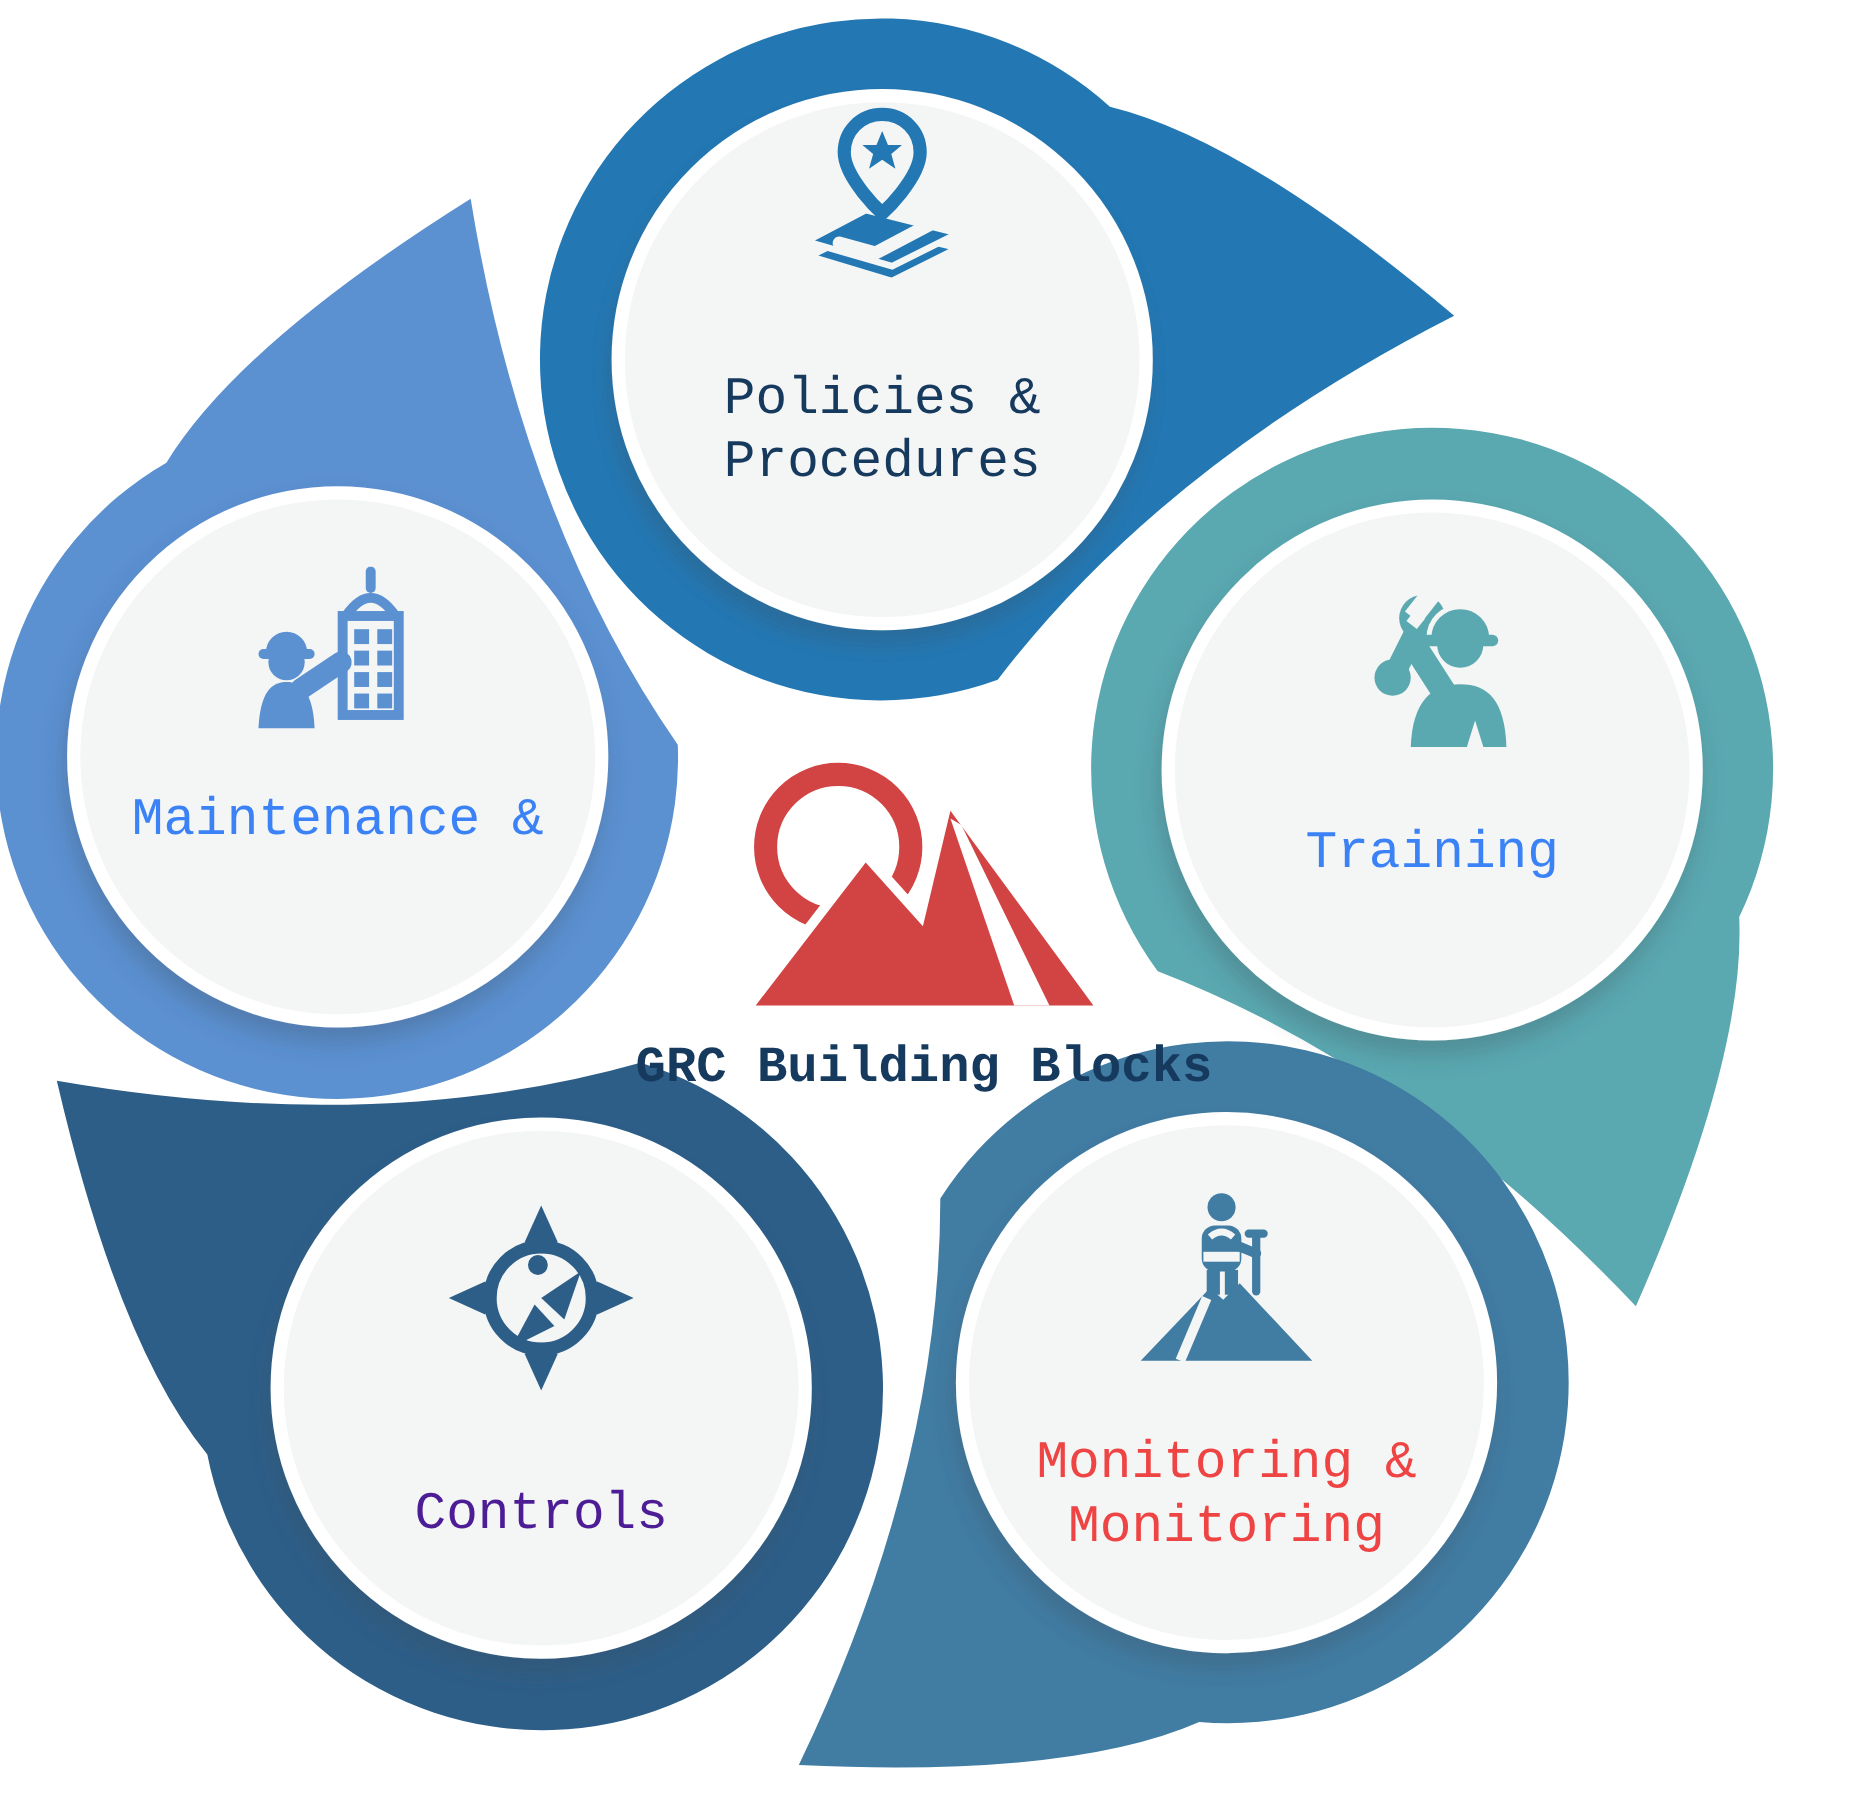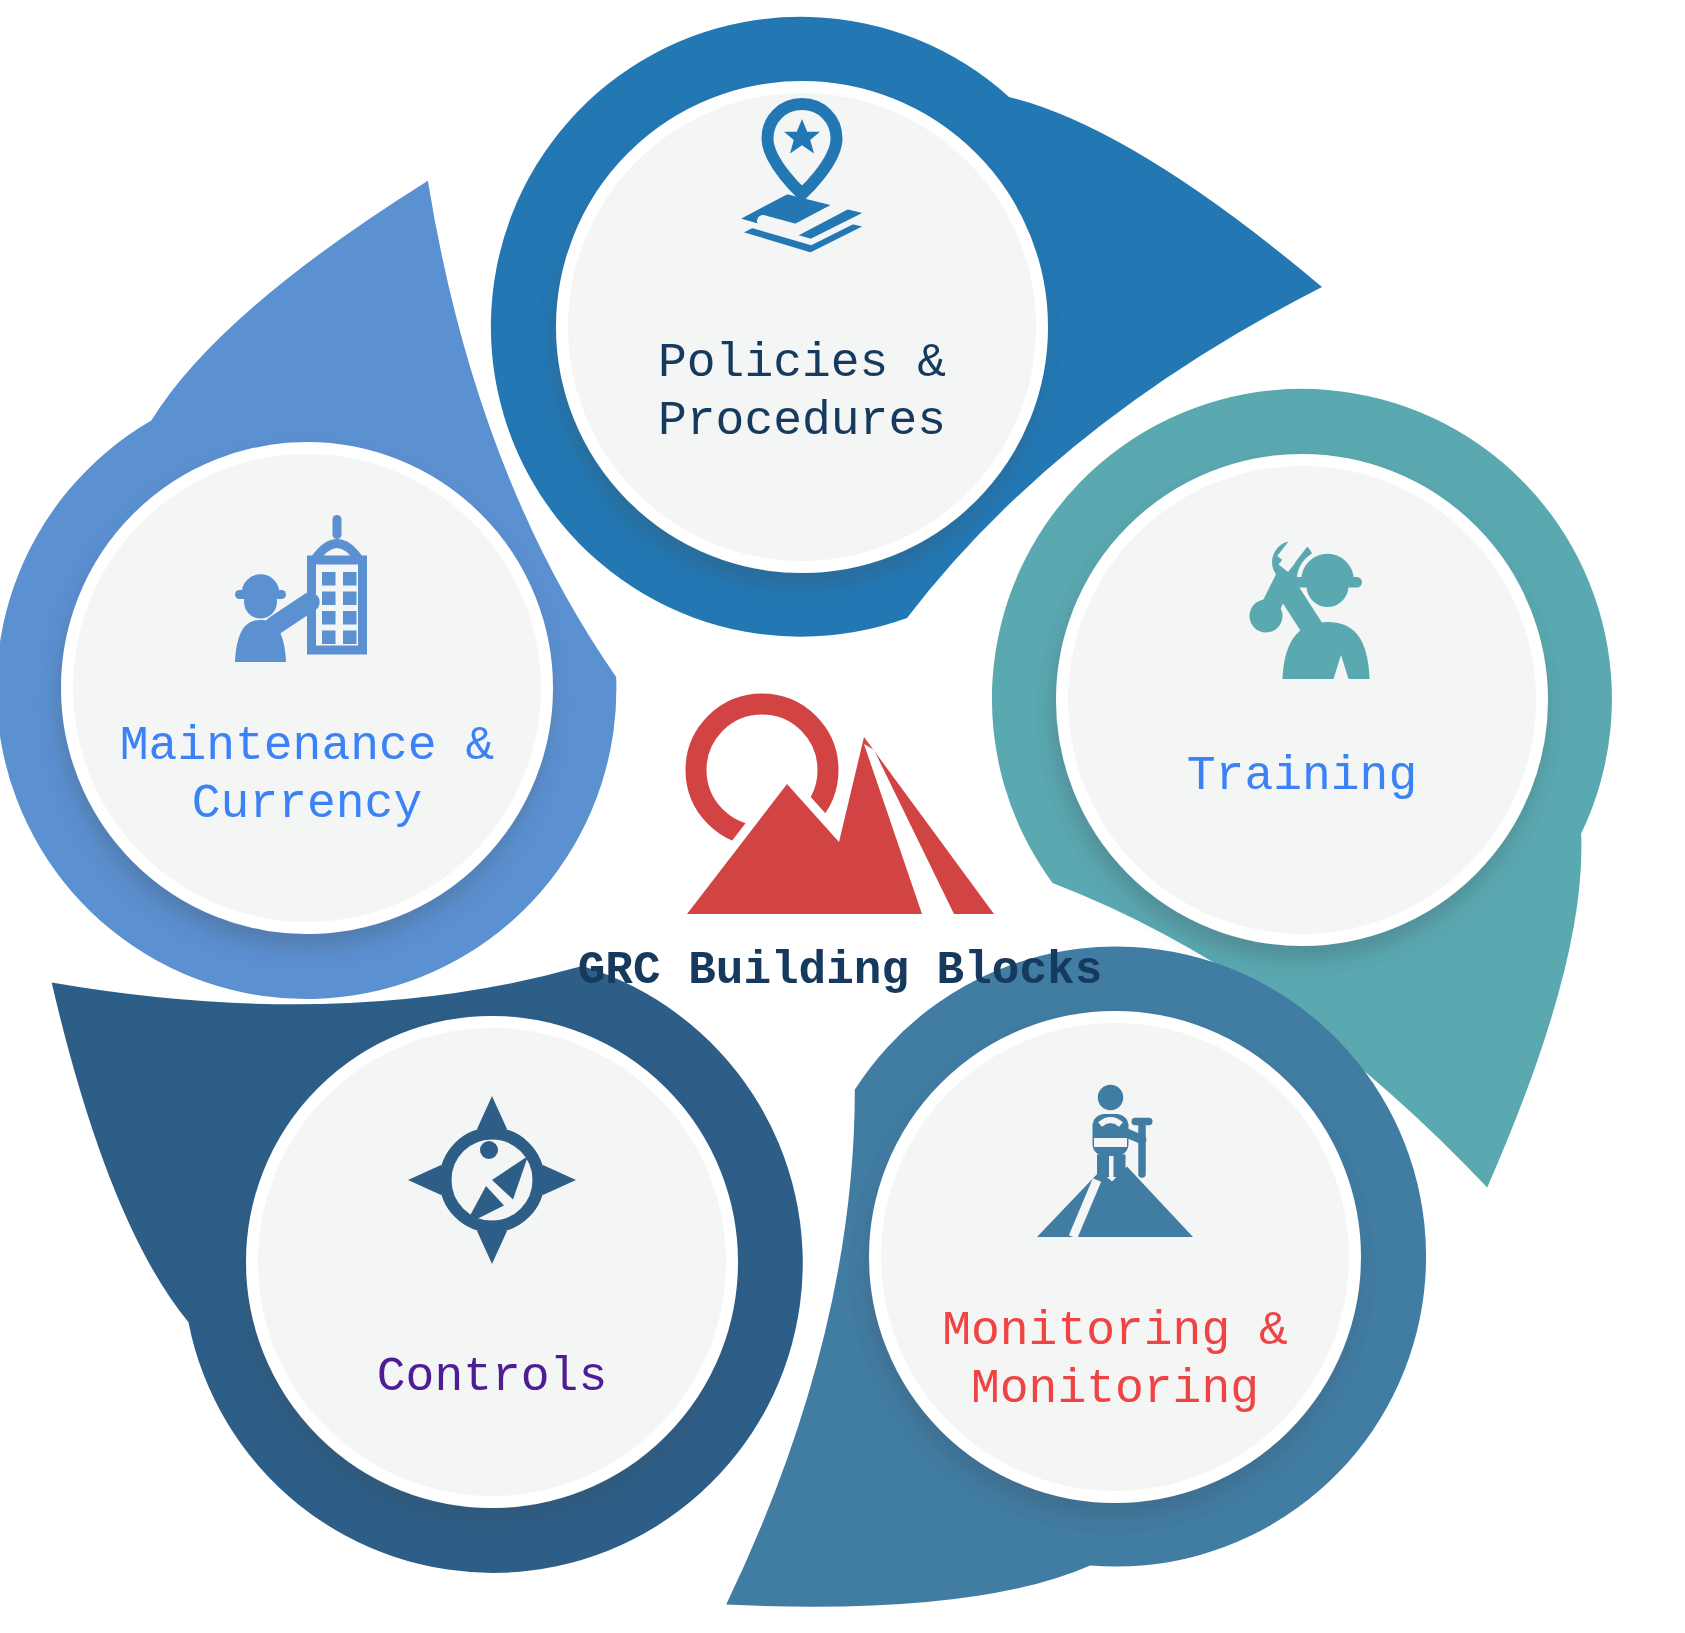--- a/index.html
+++ b/index.html
@@ -138,21 +138,20 @@
     <div>Monitoring &amp;</div>
     <div>Monitoring</div>
   </div>
 
   <div class="label" style="left: 252px; top: 1348px; color: #4c1d95;">
     <div>Controls</div>
   </div>
 
   <div class="label" style="left: 67px; top: 717px; color: #3b82f6;">
     <div>Maintenance &amp;</div>
-    <div>Currency</div>
   </div>
 
   <div class="logo">
     <svg viewBox="0 0 400 300">
       <circle cx="160" cy="138" r="66" fill="none" stroke-width="21" stroke="#d24444"></circle>
       <path d="M85,282 L185,152 L237,210 L262,105 L392,282 Z" paint-order="stroke" stroke="#ffffff" stroke-width="18" stroke-linejoin="round" fill="#d24444"></path>
       <path d="M262,112 L272,118 L352,282 L320,282 Z" fill="#ffffff"></path>
     </svg>
   </div>
 

